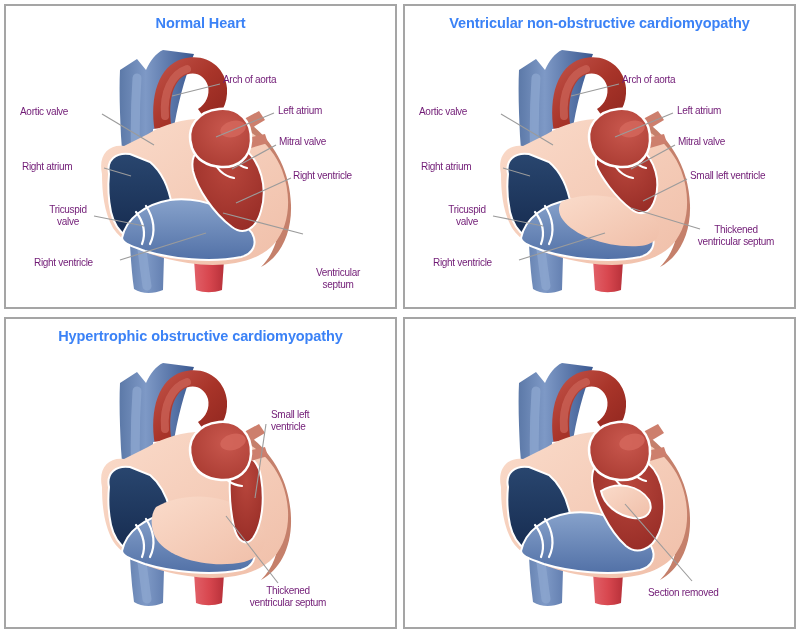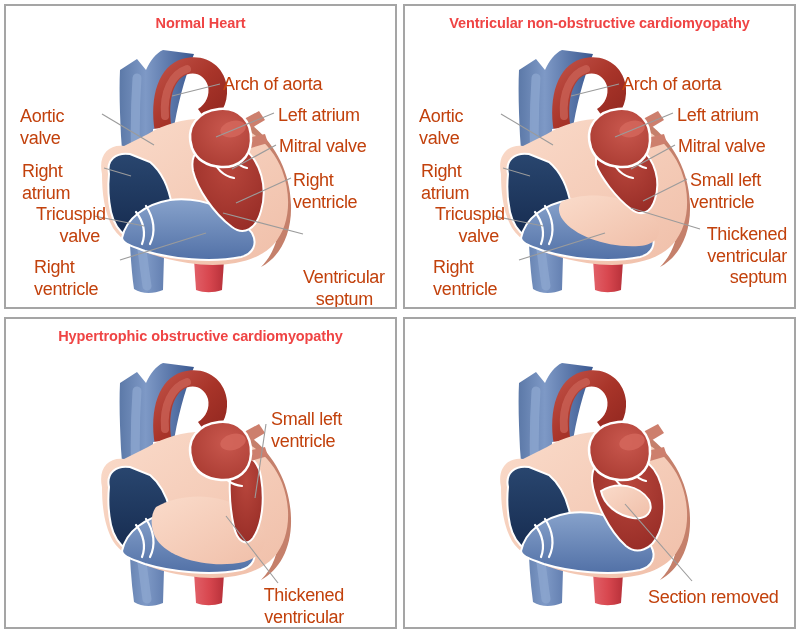--- a/index.html
+++ b/index.html
@@ -4,25 +4,25 @@
 <style>
   html,body{margin:0;padding:0;background:#ffffff;}
   body{width:800px;height:633px;position:relative;font-family:"Liberation Sans", sans-serif;}
   .stage{position:absolute;inset:0;background:#fff;}
   .panel{position:absolute;background:#fff;border:2px solid #a5a5a5;box-sizing:border-box;overflow:hidden;}
   .p1{left:4px;top:4px;width:393px;height:305px;}
   .p2{left:403px;top:4px;width:393px;height:305px;}
   .p3{left:4px;top:317px;width:393px;height:312px;}
   .p4{left:403px;top:317px;width:393px;height:312px;}
   .panel-title{position:absolute;left:0;right:0;top:9px;margin:0;text-align:center;
-    font-size:14.5px;font-weight:bold;letter-spacing:-0.1px;color:#ef4444;}
+    font-size:14.5px;font-weight:bold;letter-spacing:-0.1px;color:#3b82f6;}
   .heart{position:absolute;left:0;top:0;width:389px;height:301px;display:block;}
-  .lbl{position:absolute;font-size:18px;letter-spacing:-0.3px;line-height:1.2;
-    color:#c2410c;white-space:pre-line;}
-  .alr{text-align:left;} .ac{text-align:right;}
+  .lbl{position:absolute;font-size:10px;letter-spacing:-0.3px;line-height:1.2;
+    color:#701a75;white-space:pre-line;}
+  .alr{text-align:left;} .ac{text-align:center;}
   
   .L-arch{left:217px;top:68px;}
   .L-aov{left:14px;top:100px;width:82px;}
   .L-la{left:272px;top:99px;text-align:center;}
   .L-mv{left:273px;top:130px;}
   .L-ra{left:16px;top:155px;width:82px;}
   .L-lv{left:287px;top:164px;}
   .L-tv{left:30px;top:198px;width:64px;}
   .L-vs{left:297px;top:219px;width:70px;margin-top:42px;}
   .L-rv{left:28px;top:251px;width:86px;}

